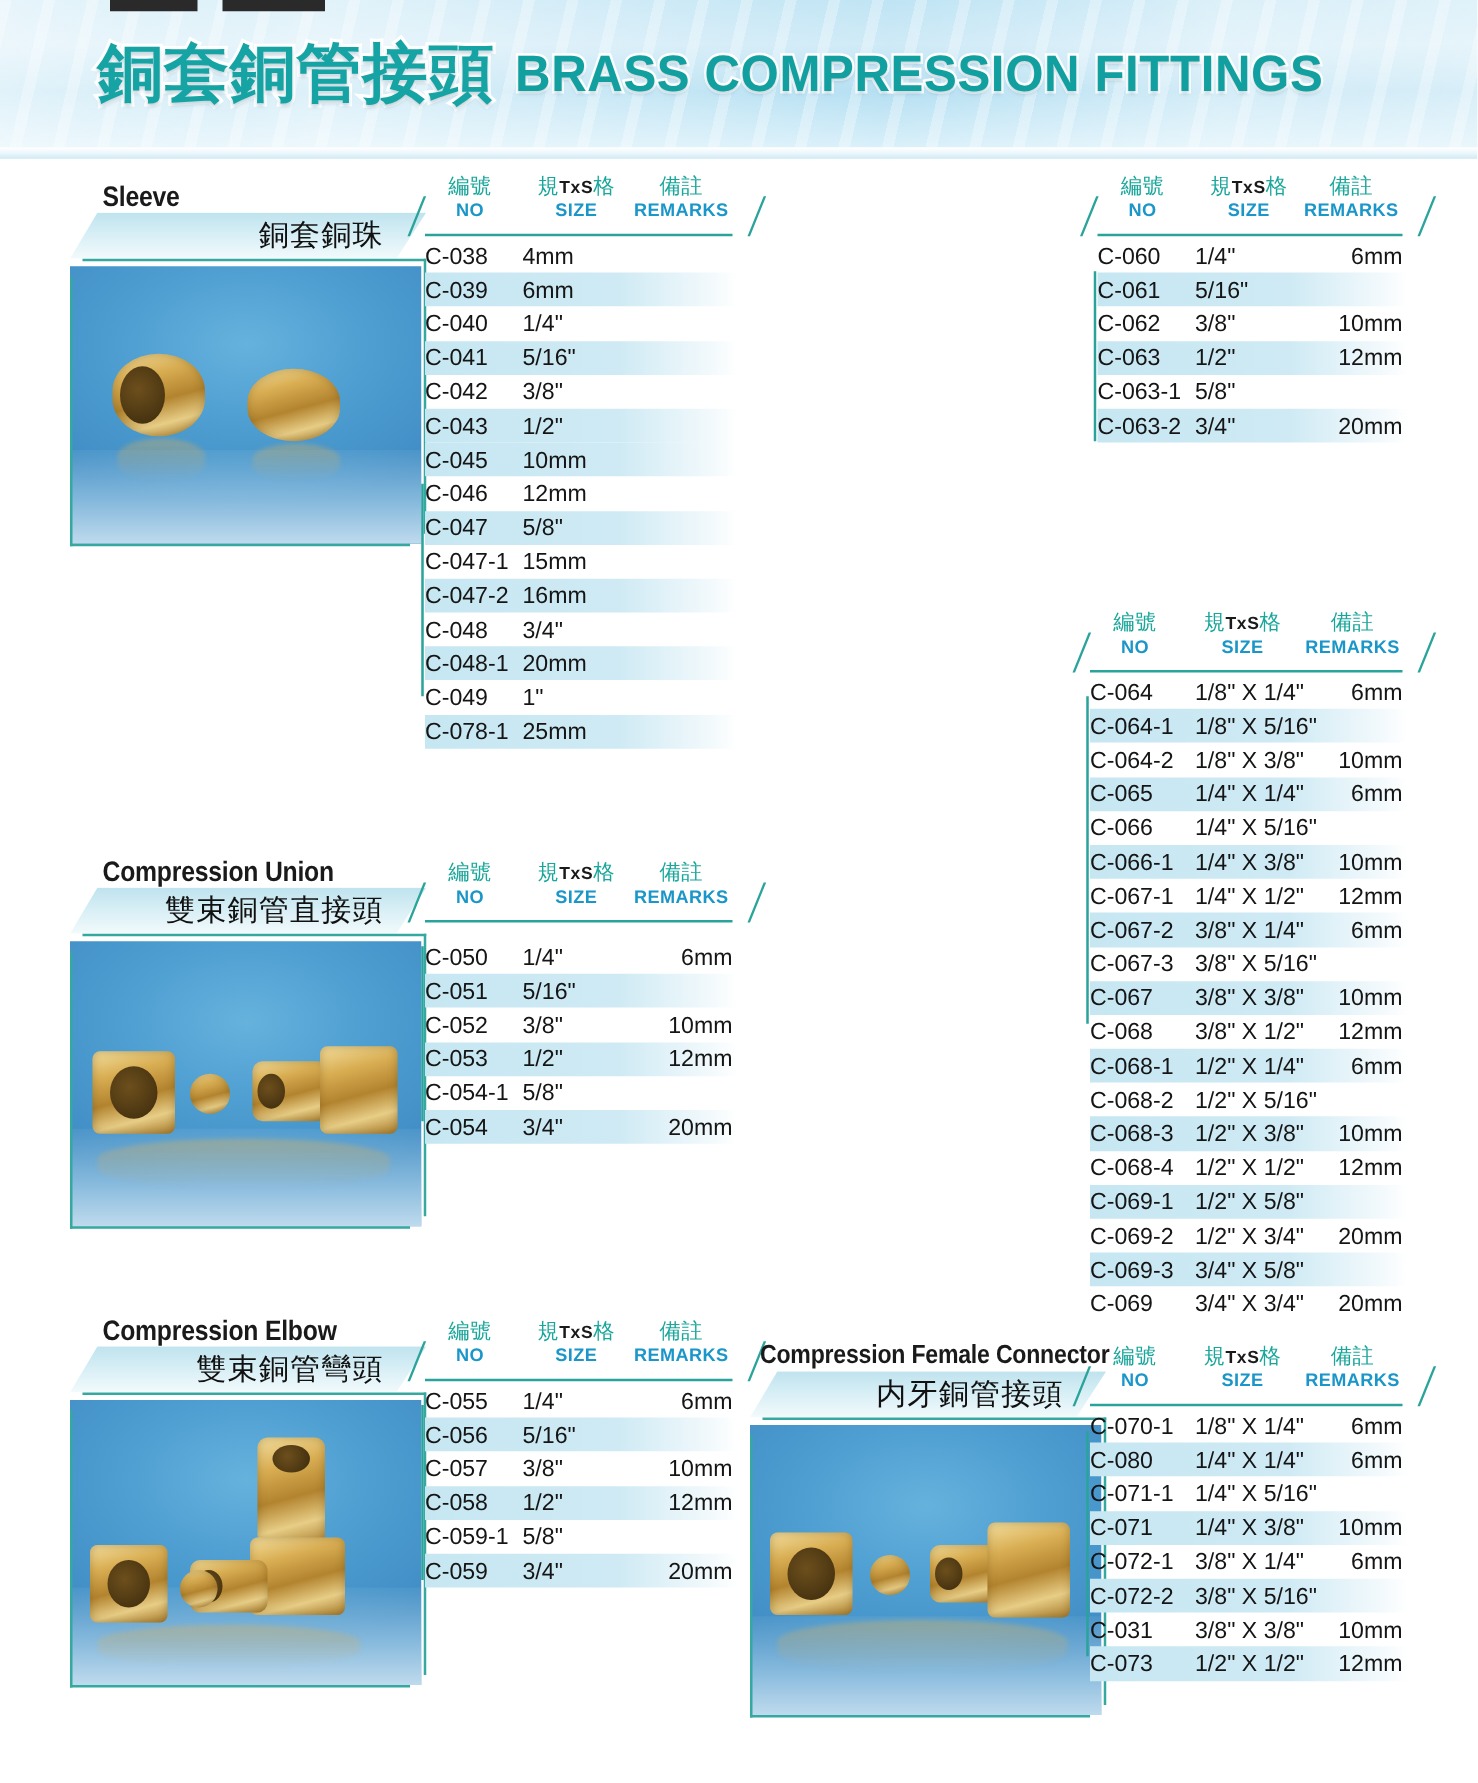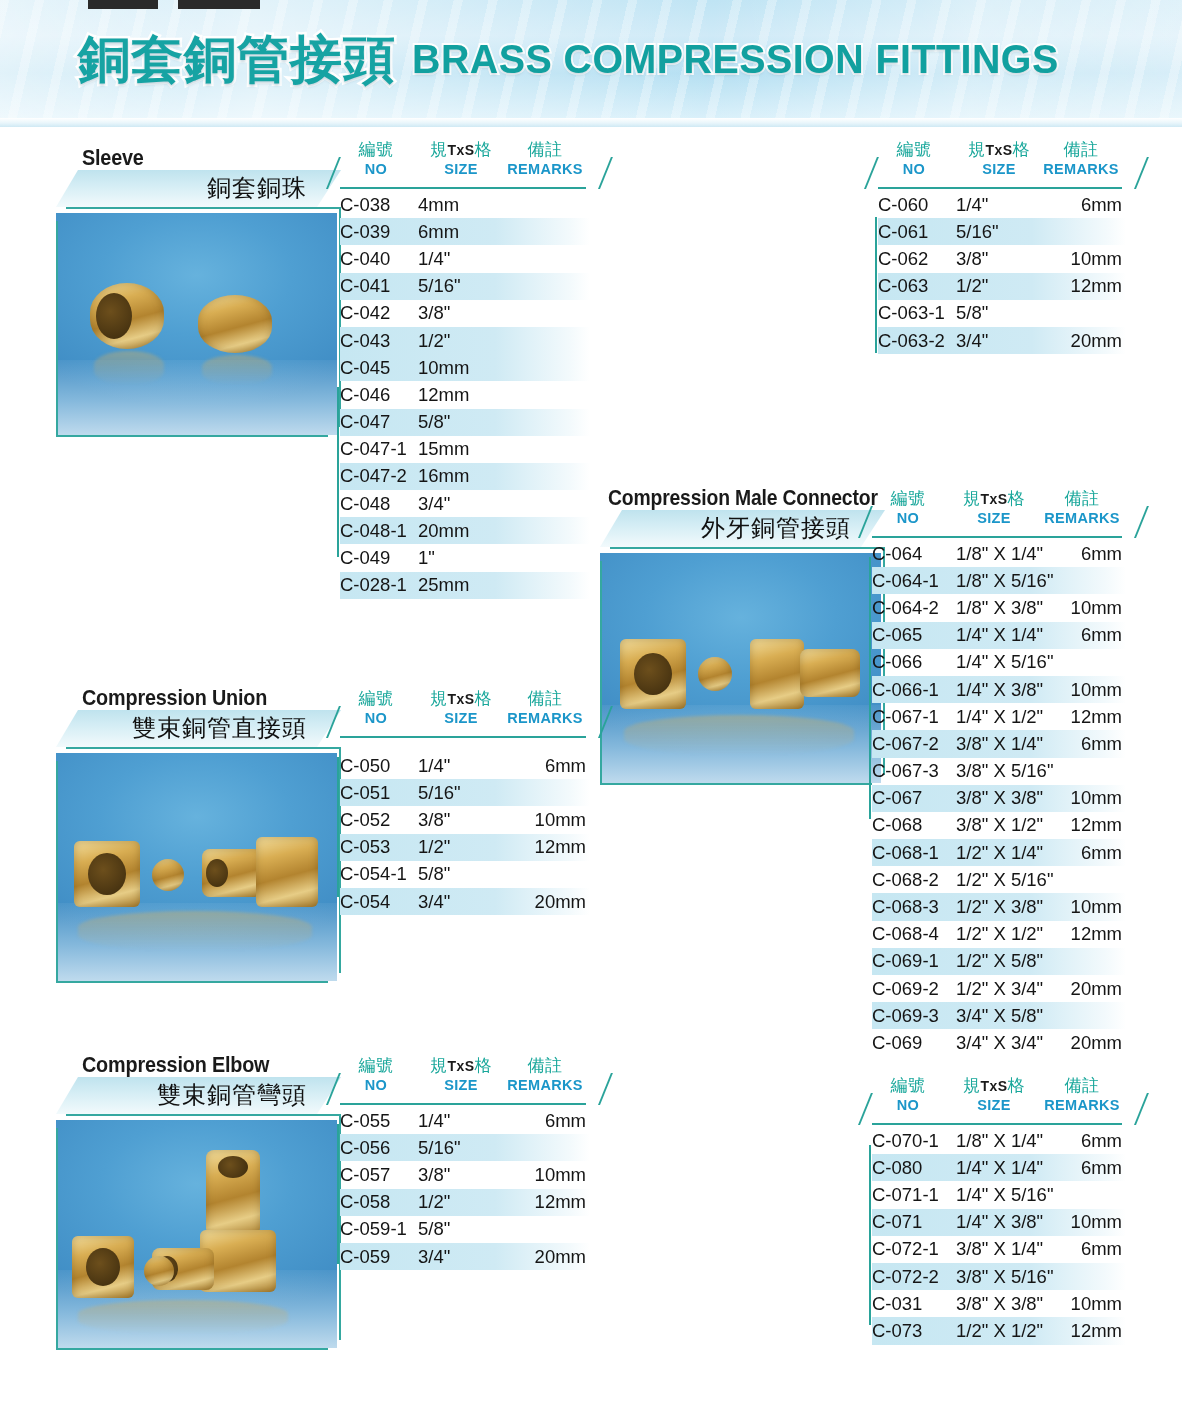--- a/index.html
+++ b/index.html
@@ -400,21 +400,21 @@
           <span class="c c-no">C-048-1</span>
           <span class="c c-size" style="left: 78px;">20mm</span>
           <span class="c c-rem" style="right: 4px;"></span>
         </div>
         <div class="row">
           <span class="c c-no">C-049</span>
           <span class="c c-size" style="left: 78px;">1"</span>
           <span class="c c-rem" style="right: 4px;"></span>
         </div>
         <div class="row alt">
-          <span class="c c-no">C-028-1</span>
+          <span class="c c-no">C-078-1</span>
           <span class="c c-size" style="left: 78px;">25mm</span>
           <span class="c c-rem" style="right: 4px;"></span>
         </div>
       </div>
   </div>
   <div class="vsep" style="left:337px; top:260px; height:170px;"></div>
 
 
   <div class="spec" style="left:878px; top:14px; width:248px;">
     <div class="spec-head" style="width:248px;">
@@ -462,41 +462,20 @@
         </div>
         <div class="row alt">
           <span class="c c-no">C-063-2</span>
           <span class="c c-size" style="left: 78px;">3/4"</span>
           <span class="c c-rem" style="right: 4px;">20mm</span>
         </div>
       </div>
   </div>
   <div class="vsep" style="left:875px; top:90px; height:136px;"></div>
 
-  <div class="section" style="left:600px; top:358px; width:285px;">
-    <div class="sec-head" style="width:285px;">
-      <div class="sec-band" style="left:0; width:285px;"></div>
-      <div class="sec-title-en" style="left:8px; font-size:22px;">Compression Male Connector</div>
-      <div class="sec-title-cn">外牙銅管接頭</div>
-    </div>
-    <div class="photo-wrap" style="height:250px;">
-      <div class="photo" style="left:0; top:6px; width:281px; height:230px;">
-        <div class="glossfloor"></div>
-        <div class="brass hex" style="left:20px; top:86px; width:66px; height:70px;">
-            <div class="bore" style="left:14px; top:14px; width:38px; height:42px;"></div>
-          </div>
-        <div class="brass ball" style="left:98px; top:104px; width:34px; height:34px;"></div>
-        <div class="brass hex" style="left:150px; top:86px; width:54px; height:70px;"></div>
-        <div class="brass nut" style="left:200px; top:96px; width:60px; height:48px;"></div>
-        <div class="reflection" style="left:24px; top:162px; width:230px; height:40px;"></div>
-      </div>
-      <div class="frame-l" style="left:0; top:14px; width:272px; height:224px;"></div>
-      <div class="frame-r" style="left:10px; top:0; width:275px; height:228px;"></div>
-    </div>
-  </div>
 
   <div class="spec" style="left:872px; top:363px; width:254px;">
     <div class="spec-head" style="width:254px;">
       <div class="hcell" style="left:0; top:0; width:72px;">
         <span class="cn">編號</span>
         <span class="en">NO</span>
       </div>
       <div class="hcell" style="left:74px; top:0; width:96px;">
         <span class="cn"><span>規</span><b>TxS</b><span>格</span></span>
         <span class="en">SIZE</span>
@@ -759,20 +738,43 @@
         </div>
         <div class="row alt">
           <span class="c c-no">C-059</span>
           <span class="c c-size" style="left: 78px;">3/4"</span>
           <span class="c c-rem" style="right: 4px;">20mm</span>
         </div>
       </div>
   </div>
   <div class="vsep" style="left:337px; top:997px; height:140px;"></div>
 
+  <div class="section" style="left:600px; top:945px; width:285px;">
+    <div class="sec-head" style="width:285px;">
+      <div class="sec-band" style="left:0; width:285px;"></div>
+      <div class="sec-title-en" style="left:8px; font-size:21px;">Compression Female Connector</div>
+      <div class="sec-title-cn">内牙銅管接頭</div>
+    </div>
+    <div class="photo-wrap" style="height:260px;">
+      <div class="photo" style="left:0; top:6px; width:281px; height:232px;">
+        <div class="glossfloor"></div>
+        <div class="brass hex" style="left:16px; top:86px; width:66px; height:66px;">
+            <div class="bore" style="left:14px; top:12px; width:38px; height:42px;"></div>
+          </div>
+        <div class="brass ball" style="left:96px; top:104px; width:32px; height:32px;"></div>
+        <div class="brass nut" style="left:144px; top:96px; width:54px; height:46px;">
+            <div class="bore" style="left:4px; top:10px; width:22px; height:26px;"></div>
+          </div>
+        <div class="brass hex" style="left:190px; top:78px; width:66px; height:76px;"></div>
+        <div class="reflection" style="left:22px; top:156px; width:232px; height:42px;"></div>
+      </div>
+      <div class="frame-l" style="left:0; top:14px; width:272px; height:226px;"></div>
+      <div class="frame-r" style="left:10px; top:0; width:275px; height:230px;"></div>
+    </div>
+  </div>
 
   <div class="spec" style="left:872px; top:950px; width:254px;">
     <div class="spec-head" style="width:254px;">
       <div class="hcell" style="left:0; top:0; width:72px;">
         <span class="cn">編號</span>
         <span class="en">NO</span>
       </div>
       <div class="hcell" style="left:74px; top:0; width:96px;">
         <span class="cn"><span>規</span><b>TxS</b><span>格</span></span>
         <span class="en">SIZE</span>

